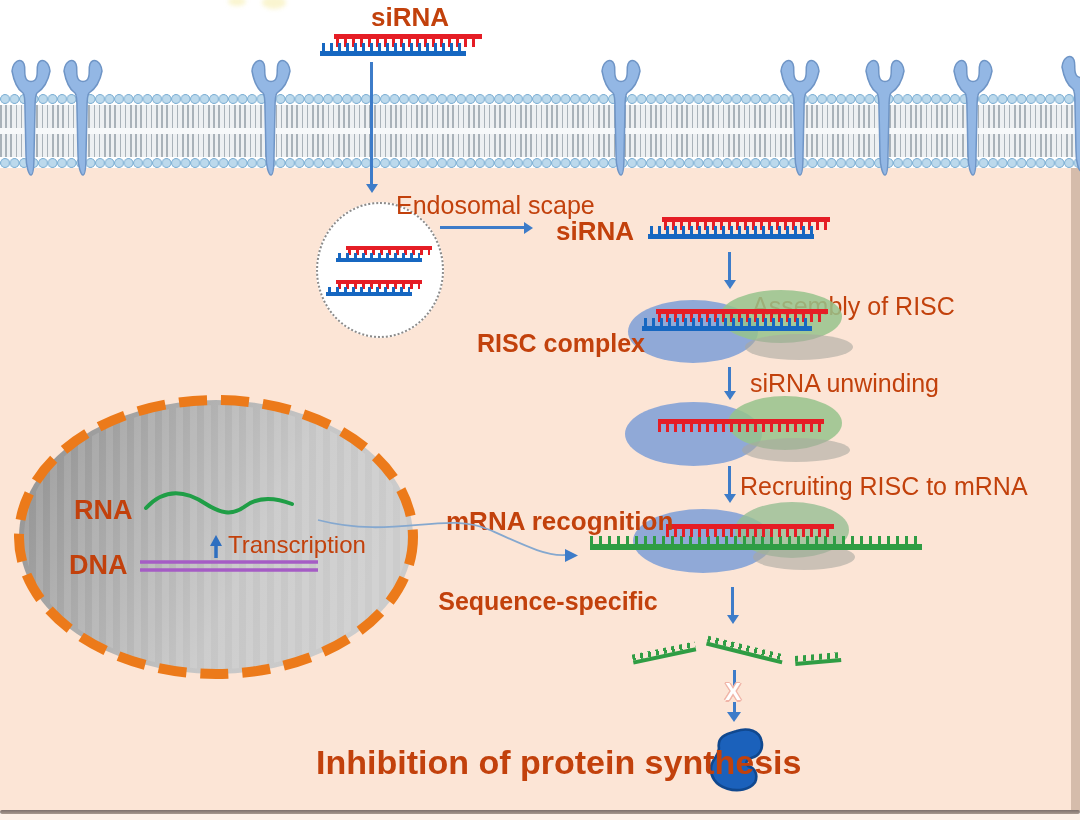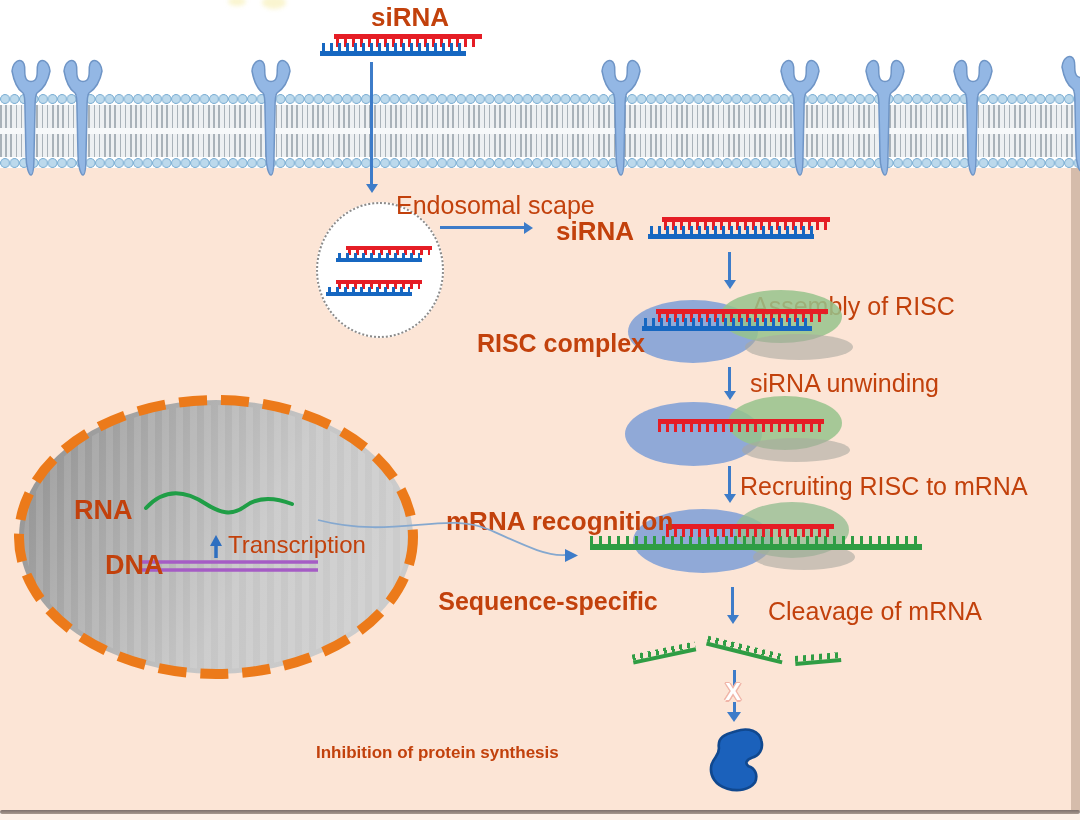--- a/index.html
+++ b/index.html
@@ -215,29 +215,28 @@
   <svg style="left:8px;top:392px;" width="416" height="290" viewBox="0 0 416 290">
     <ellipse cx="208" cy="145" rx="197" ry="137" fill="url(#nucgrad)" stroke="#ec7a1a" stroke-width="10" stroke-dasharray="28 14"></ellipse>
     <ellipse cx="208" cy="145" rx="192" ry="132" fill="url(#nstripes)"></ellipse>
     <path d="M138,116 C158,94 180,100 198,112 C212,121 224,124 236,115 C250,104 266,105 284,112" fill="none" stroke="#1f9e46" stroke-width="4" stroke-linecap="round"></path>
     <path d="M132,170 H310 M132,178 H310" stroke="#a55cc5" stroke-width="3.5"></path>
     <path d="M208,166 V152" stroke="#2e6fc0" stroke-width="3.5"></path>
     <polygon points="208,143 202,154 214,154" fill="#2e6fc0"></polygon>
   </svg>
   <div class="lbl nuc-lbl" style="left:74px;top:495px;">RNA</div>
   <div class="lbl" style="left:228px;top:531px;font-size:24px;">Transcription</div>
-  <div class="lbl nuc-lbl" style="left:69px;top:550px;margin-left:36px;">DNA</div>
+  <div class="lbl nuc-lbl" style="left:69px;top:550px;">DNA</div>
 
   <svg style="left:295px;top:498px;" width="295" height="75" viewBox="0 0 295 75">
     <path d="M23,22 C100,42 150,12 195,32 C235,50 252,58 270,57" fill="none" stroke="#85a8cf" stroke-width="1.8"></path>
     <polygon points="270,51 283,57.5 270,64" fill="#3d7cc9"></polygon>
   </svg>
 
   <div class="varrow" style="left:731px;top:587px;height:28px;"></div>
-  <div class="lbl" style="left:768px;top:597px;">Cleavage of mRNA</div>
   <div class="lbl b center2" style="left:412px;top:586px;width:272px;">
     <span>Sequence-specific</span><br>
   </div>
 
   <div class="frag" style="left:632px;top:648px;width:64px;transform:rotate(-12deg);">
     <i class="teeth"></i>
       <i class="bar"></i>
   </div>
   <div class="frag" style="left:706px;top:645px;width:78px;transform:rotate(14deg);">
     <i class="teeth"></i>
@@ -250,15 +249,15 @@
 
   <div class="stub" style="left:733px;top:670px;height:16px;"></div>
   <div class="xmark" style="left:725px;top:678px;">X</div>
   <div class="stub" style="left:733px;top:702px;height:11px;"></div>
   <div class="head-down" style="left:727px;top:712px;"></div>
 
   <svg style="left:706px;top:728px;" width="64" height="66" viewBox="0 0 60 62">
     <path d="M28,3 C40,-1 50,3 52,12 C54,20 50,26 43,28 C38,30 36,33 40,36 C46,38 49,44 46,51
              C41,58 30,60 20,57 C9,54 3,45 5,35 C7,27 13,26 12,18 C11,9 17,6 28,3 Z" fill="#1b61bb" stroke="#10488f" stroke-width="2.5"></path>
   </svg>
-  <div class="lbl b" style="left:316px;top:743px;font-size:17px;">Inhibition of protein synthesis</div>
+  <div class="lbl b" style="left:316px;top:743px;font-size:34px;">Inhibition of protein synthesis</div>
 
 </div>
 
 </body></html>

